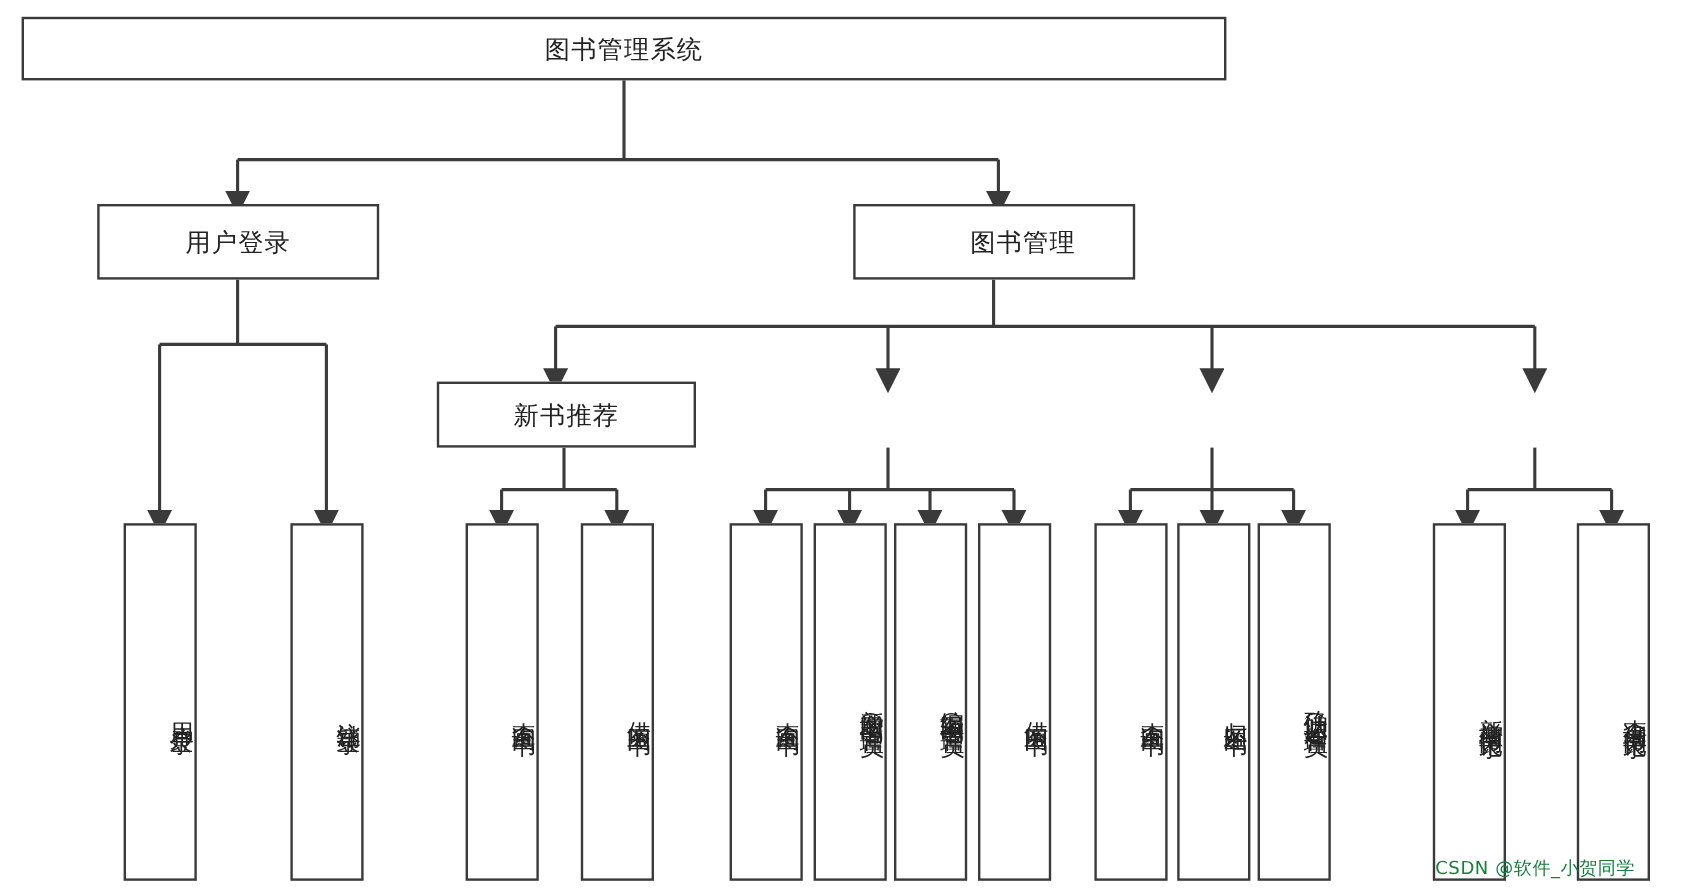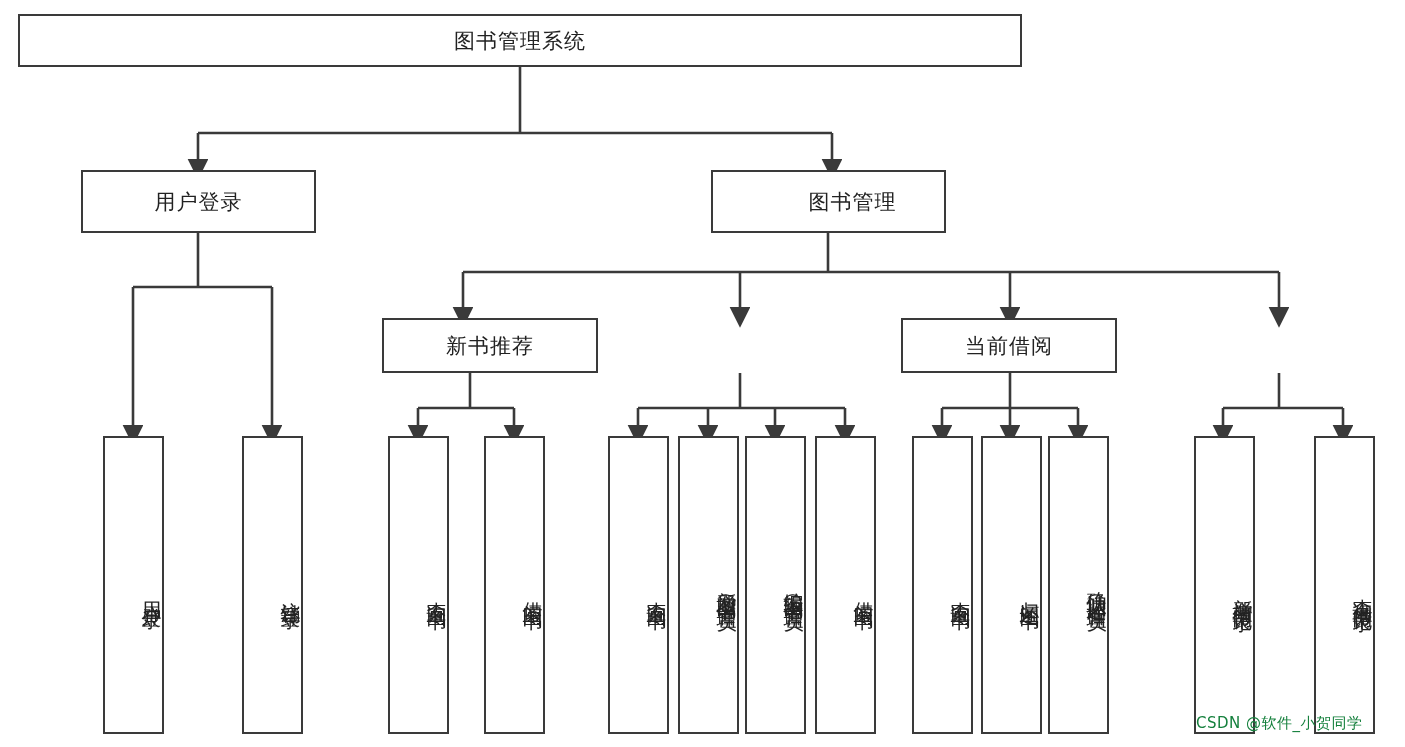--- a/index.html
+++ b/index.html
@@ -90,25 +90,22 @@
     <span>图书管理系统</span>
   </div>
 
   <div class="node horiz" style="left:81px;top:170px;width:235px;height:63px;">
     <span>用户登录</span>
   </div>
   <div class="node horiz" style="left:711px;top:170px;width:235px;height:63px;padding-left:48px;">
     <span>图书管理</span>
   </div>
 
-  <div class="node horiz" style="left:382px;top:318px;width:216px;height:55px;">
+  <div class="node horiz" style="left:364px;top:318px;width:216px;height:55px;">
     <span>新书推荐</span>
-  </div>
-  <div class="node horiz" style="left:901px;top:318px;width:216px;height:55px;">
-    <span>当前借阅</span>
   </div>
 
   <div class="node leaf" style="left:103px;top:436px;width:61px;height:298px;">
     <span>用户登录</span>
   </div>
   <div class="node leaf" style="left:242px;top:436px;width:61px;height:298px;">
     <span>注销登录</span>
   </div>
 
   <div class="node leaf" style="left:388px;top:436px;width:61px;height:298px;">

